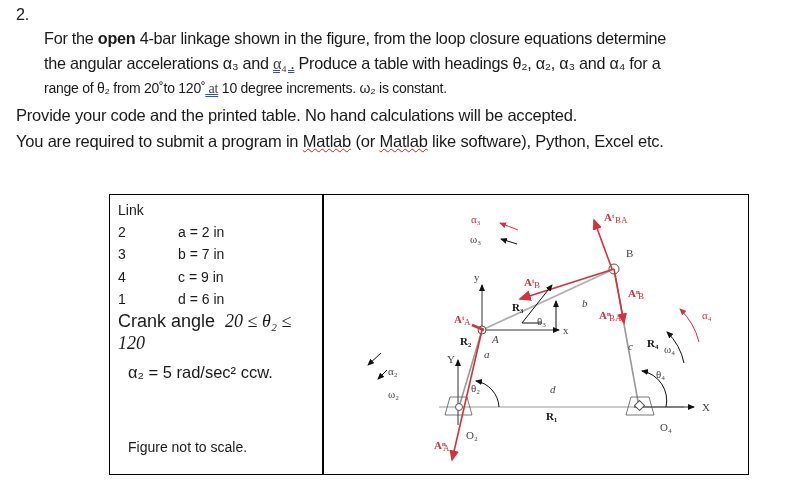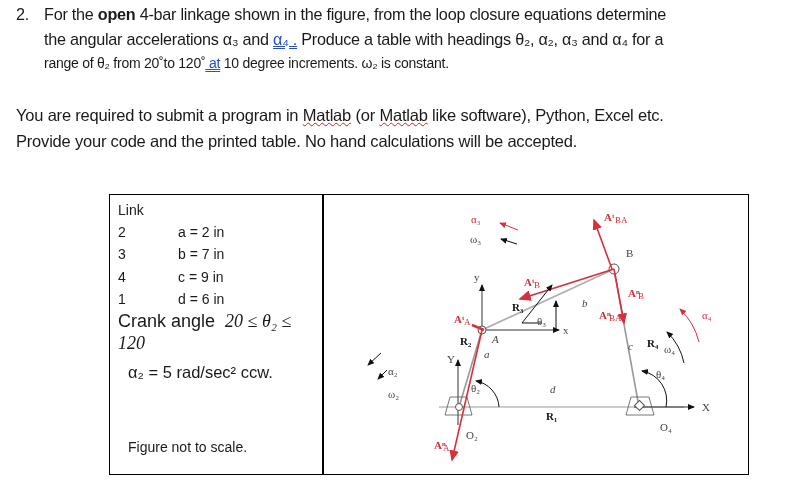--- a/index.html
+++ b/index.html
@@ -1,22 +1,22 @@
 <!DOCTYPE html>
 <html><head>
   <meta charset="utf-8">
   <style>
     html, body { margin:0; padding:0; background:#ffffff; }
     body { width:800px; height:492px; position:relative; overflow:hidden;
            font-family:"Liberation Sans", sans-serif; color:#1a1a1a; }
     .q { position:absolute; left:16px; top:2px; width:780px; font-size:16.2px; line-height:24.5px; letter-spacing:-0.25px; }
     .q .num { position:absolute; left:0; top:0; }
-    .q .body { margin-left:28px; }
+    .q .body { margin-left:28px;margin-top:24px; }
     .q b { font-weight:bold; }
-    .sq { text-decoration: underline double #2b4fbf; color:#1d4ed8; }
+    .sq { text-decoration: underline double #2b4fbf; color:#404040;font-family:Liberation Serif, serif; }
     .req { position:absolute; left:16px; top:102px; width:780px; font-size:16.5px; line-height:26px; letter-spacing:-0.2px; }
     .spell { text-decoration: underline wavy #d02020; text-decoration-thickness:1px; }
     .frame { position:absolute; left:86px; top:194px; width:638px; height:279px; border:1.5px solid #000;margin-left:23px; }
     .divider { position:absolute; left:212px; top:0; width:1.5px; height:100%; background:#000; }
     .info { position:absolute; left:8px; top:4px; width:200px; font-size:14px; line-height:22.2px; }
     .info .row { display:flex; }
     .info .k { width:60px; }
     .info .crank { font-size:18px; }
     .info .crank i { font-family:"Liberation Serif", serif; }
     .info2 { position:absolute; left:18px; top:164px; font-size:16.5px; line-height:26px; }
@@ -30,22 +30,22 @@
 <div class="q">
   <span class="num">2.</span>
   <div class="body">
     <div><span>For the </span><b>open</b><span> 4-bar linkage shown in the figure, from the loop closure equations determine</span></div>
     <div><span>the angular accelerations α₃ and </span><span class="sq">α₄ .</span><span>  Produce a table with headings θ₂, α₂, α₃ and α₄ for a</span></div>
     <div style="font-size:14px;"><span>range of θ₂ from 20˚to 120˚</span><span class="sq"> at</span><span> 10 degree increments.  ω₂ is constant.</span></div>
   </div>
 </div>
 
 <div class="req">
+  <div>Provide your code and the printed table. No hand calculations will be accepted.</div>
   <div><span>You are required to submit a program in </span><span class="spell">Matlab</span><span> (or </span><span class="spell">Matlab</span><span> like software), Python, Excel etc.</span></div>
-  <div>Provide your code and the printed table. No hand calculations will be accepted.</div>
 </div>
 
 <div class="frame">
   <div class="divider"></div>
 
   <div class="info">
     <div>Link</div>
     <div class="row">
         <span class="k">2</span>
         <span>a = 2 in</span>

